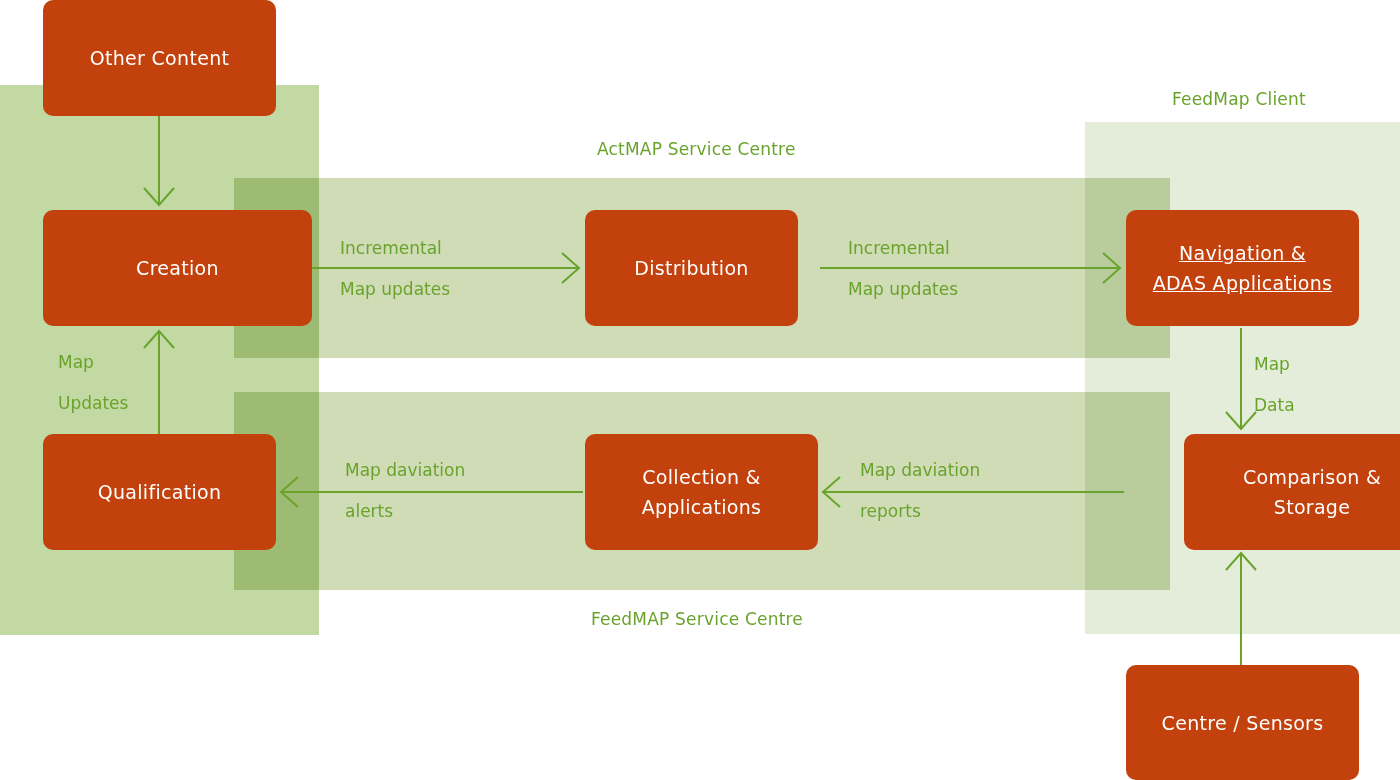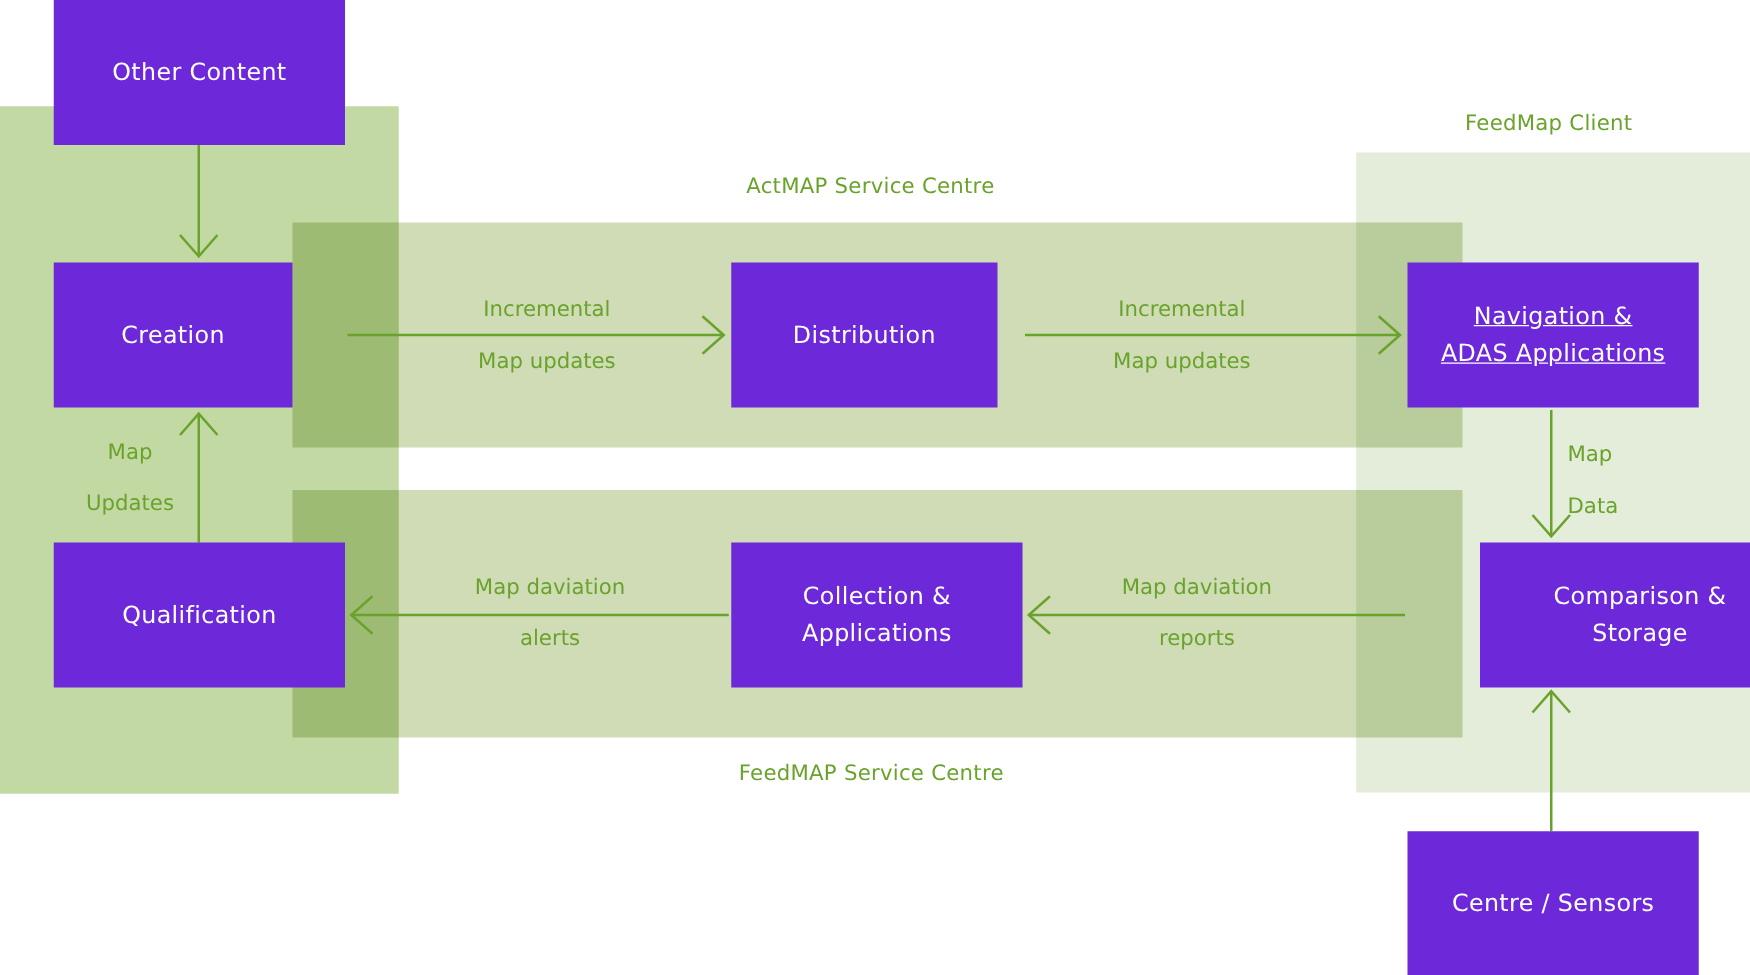--- a/index.html
+++ b/index.html
@@ -39,35 +39,36 @@
     letter-spacing: .2px;
   }
   .zl-actmap  { left: 597px;  top: 139px; }
   .zl-client  { left: 1172px; top: 89px;  }
   .zl-feedmap { left: 591px;  top: 609px; }
   .zl-mapctr  { left: 14px;   top: 651px; }
 
   
   .node {
     position: absolute;
-    background: #6d28d9;
+    background: #c2410c;
     color: #ffffff;
     display: flex;
     flex-direction: column;
     align-items: center;
     justify-content: center;
     text-align: center;
     font-size: 19px;
     line-height: 30px;
     letter-spacing: .3px;
+    border-radius: 10px;
   }
   .node span { display: block; }
 
   .n-other    { left: 43px;   top: 0px;   width: 233px; height: 116px; }
-  .n-creation { left: 43px;   top: 210px; width: 191px; height: 116px; }
+  .n-creation { left: 43px;   top: 210px; width: 269px; height: 116px; }
   .n-qual     { left: 43px;   top: 434px; width: 233px; height: 116px; }
   .n-distrib  { left: 585px;  top: 210px; width: 213px; height: 116px; }
   .n-collect  { left: 585px;  top: 434px; width: 233px; height: 116px; }
   .n-nav      { left: 1126px; top: 210px; width: 233px; height: 116px; text-decoration: underline; }
   .n-comp     { left: 1184px; top: 434px; width: 256px; height: 116px; }
   .n-driver   { left: 1126px; top: 665px; width: 233px; height: 115px; }
 
   
   #arrows {
     position: absolute;
@@ -81,21 +82,20 @@
     fill: none;
   }
 
   
   .edge-label {
     position: absolute;
     color: #6aa32c;
     font-size: 17px;
     line-height: 41px;
     white-space: nowrap;
-    text-align: center;
   }
   .edge-label span { display: block; }
   .el-inc1   { left: 340px;  top: 228px; width: 195px; }
   .el-inc2   { left: 848px;  top: 228px; width: 195px; }
   .el-dev1   { left: 345px;  top: 450px; width: 190px; }
   .el-dev2   { left: 860px;  top: 450px; width: 195px; }
   .el-mapupd { left: 58px;   top: 342px; width: 92px; }
   .el-mapdat { left: 1254px; top: 344px; width: 80px; text-align: left; }
 </style>
 </head>

